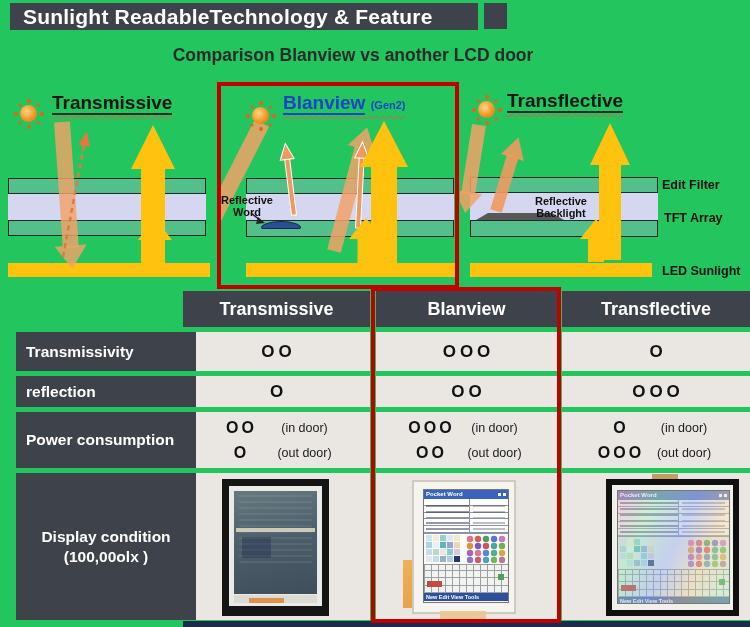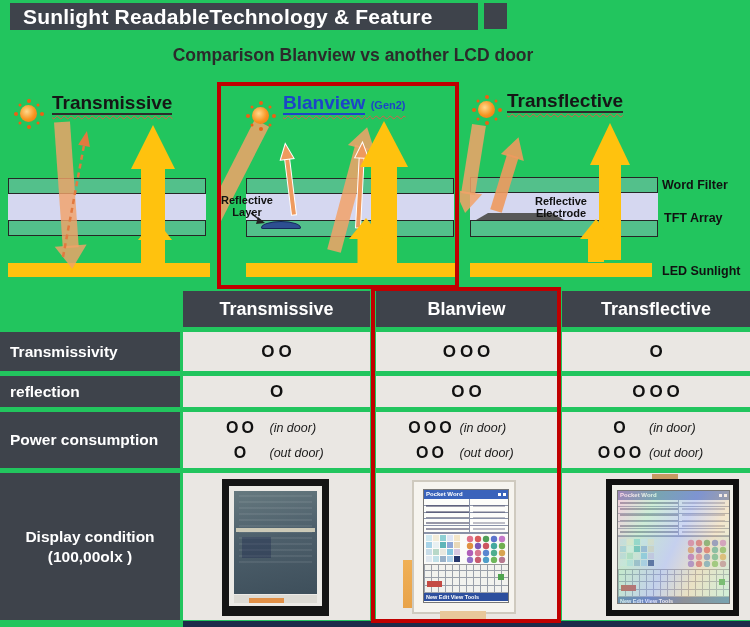--- a/index.html
+++ b/index.html
@@ -36,29 +36,29 @@
   .small-lbl{position:absolute;font-size:11px;font-weight:bold;color:#111;line-height:12px;
              text-align:center;z-index:4;}
   .side-lbl{position:absolute;font-size:12.5px;font-weight:bold;color:#111;z-index:4;}
   
   .red-box{position:absolute;border:4px solid #C00000;box-sizing:border-box;z-index:30;pointer-events:none;}
   .red-box-diagram{left:217px;top:82px;width:242px;height:207px;}
   .red-box-column{left:371px;top:287px;width:190px;height:336px;}
   
   .hdr{position:absolute;height:36px;background:#3E434B;color:#fff;font-size:18px;font-weight:bold;
        display:flex;align-items:center;justify-content:center;z-index:5;}
-  .lblcell{position:absolute;left:0;width:180px;background:#3E434B;color:#fff;font-size:15.5px;
+  .lblcell{position:absolute;left:16px;width:180px;background:#3E434B;color:#fff;font-size:15.5px;
        font-weight:bold;display:flex;align-items:center;padding-left:10px;box-sizing:border-box;z-index:5;}
   .lblcell.center{flex-direction:column;justify-content:center;padding-left:0;text-align:center;line-height:20px;}
   .vcell{position:absolute;background:#EAE7E3;display:flex;align-items:center;justify-content:center;z-index:4;}
   .circles{font-size:17px;font-weight:bold;letter-spacing:4px;color:#111;text-indent:4px;}
   .pcol{flex-direction:column;justify-content:center;gap:1px;}
   .pline{display:flex;align-items:center;justify-content:center;line-height:24px;}
   .pcircles{min-width:56px;text-align:center;font-size:16px;font-weight:bold;letter-spacing:3px;color:#111;}
-  .plabel{font-size:12.5px;color:#1a1a1a;width:70px;text-align:left;font-style:italic;}
+  .plabel{font-size:12.5px;color:#1a1a1a;width:70px;text-align:center;}
   .bottom-strip{position:absolute;left:183px;top:621px;width:567px;height:6px;background:#1C2B4A;z-index:6;}
   
   .photo{position:absolute;z-index:10;}
   .p1-outer{position:absolute;inset:0;background:#151515;}
   .p1-frame{position:absolute;left:7px;top:7px;right:7px;bottom:10px;background:#eceae6;}
   .p1-screen{position:absolute;left:5px;top:5px;right:5px;bottom:12px;
              background:linear-gradient(170deg,#66797f 0%,#4d5f6b 45%,#3e4f5b 100%);}
   .p1-textrows{position:absolute;left:6%;top:4%;right:6%;bottom:30%;
              background:repeating-linear-gradient(0deg,rgba(255,255,255,.07) 0 2px,transparent 2px 6px);}
   .p1-band{position:absolute;left:2%;top:36%;width:96%;height:4px;background:rgba(226,220,196,.85);}
@@ -142,21 +142,21 @@
 
   <div class="sun" style="left:252px;top:107px;">
       <span class="sun-dots"></span>
     </div>
   <div class="diag-title-blue" style="left:283px;top:92px;"><span class="tt">Blanview</span>&nbsp;<span class="gen2">(Gen2)</span></div>
   <div class="layer green" style="left:246px;top:178px;width:208px;height:16px;"></div>
   <div class="layer lav" style="left:246px;top:194px;width:208px;height:26px;"></div>
   <div class="layer green" style="left:246px;top:220px;width:208px;height:17px;"></div>
   <div class="layer yellow" style="left:246px;top:263px;width:210px;height:14px;"></div>
   <div class="refl-strip"></div>
-  <div class="small-lbl" style="left:219px;top:194px;width:56px;">Reflective Layer</div>
+  <div class="small-lbl" style="left:219px;top:194px;width:56px;">Reflective Word</div>
   <svg class="arrow-svg" style="left:218px;top:83px;" width="242" height="207" viewBox="0 0 242 207">
     <g transform="translate(44,40) rotate(27)">
       <rect x="-8" y="0" width="16" height="124" fill="#F2A269" fill-opacity="0.85"></rect>
       <polygon points="-16,122 16,122 0,145" fill="#F2A269" fill-opacity="0.85"></polygon>
     </g>
     <g transform="translate(116,168) rotate(15)">
       <rect x="-7" y="-108" width="14" height="108" fill="#F2A269" fill-opacity="0.85"></rect>
       <polygon points="-14,-106 14,-106 0,-128" fill="#F2A269" fill-opacity="0.85"></polygon>
     </g>
     <g transform="translate(76,132) rotate(-7)">
@@ -180,42 +180,42 @@
   </svg>
 
   <div class="sun" style="left:478px;top:101px;">
       <span class="sun-dots"></span>
     </div>
   <div class="diag-title" style="left:507px;top:90px;"><span class="tt">Transflective</span></div>
   <div class="layer green" style="left:470px;top:177px;width:188px;height:16px;"></div>
   <div class="layer lav" style="left:470px;top:193px;width:188px;height:27px;"></div>
   <div class="layer green" style="left:470px;top:220px;width:188px;height:17px;"></div>
   <div class="layer yellow" style="left:470px;top:263px;width:182px;height:14px;"></div>
-  <div class="small-lbl" style="left:524px;top:195px;width:74px;">Reflective Electrode</div>
+  <div class="small-lbl" style="left:524px;top:195px;width:74px;">Reflective Backlight</div>
   <svg class="arrow-svg" style="left:460px;top:83px;" width="200" height="207" viewBox="0 0 200 207">
     <polygon points="16,137 28,130 92,130 104,137" fill="#585858"></polygon>
     <g transform="translate(19,42) rotate(9)">
       <rect x="-7" y="0" width="14" height="70" fill="#F2A269" fill-opacity="0.85"></rect>
       <polygon points="-14,68 14,68 0,89" fill="#F2A269" fill-opacity="0.85"></polygon>
     </g>
     <g transform="translate(36,128) rotate(17)">
       <rect x="-6" y="-58" width="12" height="58" fill="#EE9A5E" fill-opacity="0.9"></rect>
       <polygon points="-12,-56 12,-56 0,-77" fill="#EE9A5E" fill-opacity="0.9"></polygon>
     </g>
     <g transform="translate(150,40)">
       <polygon points="-20,42 20,42 0,0" fill="#FFC20E"></polygon>
       <rect x="-11" y="42" width="22" height="95" fill="#FFC20E"></rect>
     </g>
     <g transform="translate(136,136)">
       <polygon points="-16,20 16,20 0,0" fill="#FFC20E"></polygon>
       <rect x="-8" y="20" width="16" height="23" fill="#FFC20E"></rect>
     </g>
   </svg>
 
-  <div class="side-lbl" style="left:662px;top:178px;">Word Filter</div>
+  <div class="side-lbl" style="left:662px;top:178px;">Edit Filter</div>
   <div class="side-lbl" style="left:664px;top:211px;">TFT Array</div>
   <div class="side-lbl" style="left:662px;top:264px;">LED Sunlight</div>
 
   <div class="hdr" style="left:183px;top:291px;width:187px;">Transmissive</div>
   <div class="hdr" style="left:376px;top:291px;width:181px;">Blanview</div>
   <div class="hdr" style="left:562px;top:291px;width:188px;">Transflective</div>
 
   <div class="lblcell" style="top:332px;height:39px;">Transmissivity</div>
   <div class="lblcell" style="top:412px;height:56px;">Power consumption</div>
   <div class="lblcell" style="top:376px;height:31px;">reflection</div>

